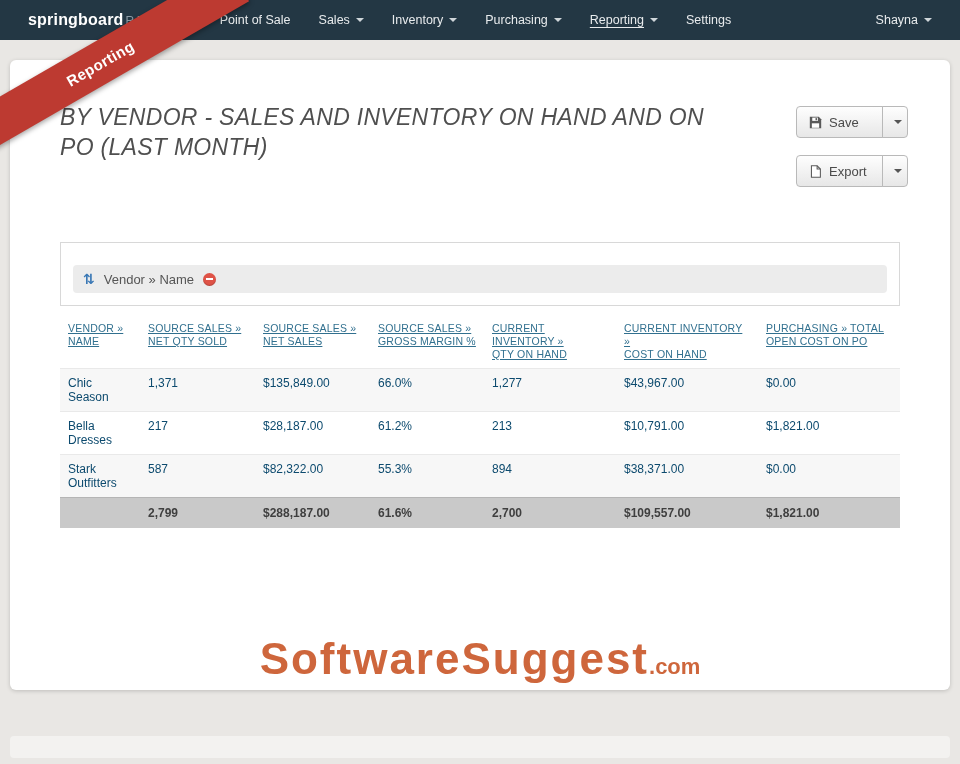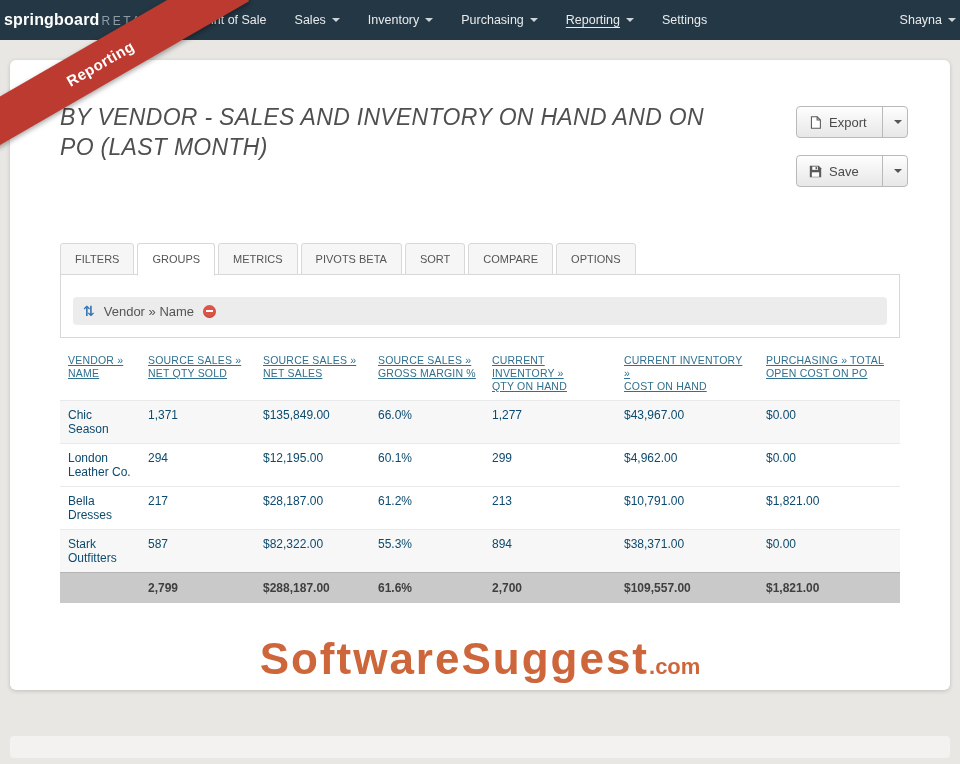--- a/index.html
+++ b/index.html
@@ -1,21 +1,21 @@
 <!DOCTYPE html>
 <html><head>
 <meta charset="utf-8">
 <style>
   html,body{margin:0;padding:0;}
   .page{position:relative;width:960px;height:764px;overflow:hidden;background:#e9e7e4;
         font-family:"Liberation Sans",sans-serif;}
 
   
   .navbar{position:absolute;top:0;left:0;right:0;height:40px;background:#233744;
-          display:flex;align-items:center;padding:0 4px;box-sizing:border-box;z-index:5;}
+          display:flex;align-items:center;padding:0 28px;box-sizing:border-box;z-index:5;}
   .logo{display:flex;align-items:baseline;margin-right:38px;cursor:pointer;}
   .logo-main{color:#ffffff;font-weight:bold;font-size:16px;letter-spacing:.2px;}
   .logo-suffix{color:#8d9ca6;font-size:12px;letter-spacing:2.5px;margin-left:2px;}
   .nav-items{display:flex;align-items:center;gap:28px;}
   .nav-item{color:#e8ebed;font-size:12.5px;text-decoration:none;cursor:pointer;display:flex;align-items:center;white-space:nowrap;}
   .nav-item.active .nav-label{text-decoration:underline;text-underline-offset:3px;}
   .caret{display:inline-block;width:0;height:0;border-left:4px solid transparent;
          border-right:4px solid transparent;border-top:4px solid #cfd6da;margin-left:6px;}
   .caret.dark{border-top-color:#555;}
   .nav-user{margin-left:auto;color:#e8ebed;font-size:12.5px;display:flex;align-items:center;cursor:pointer;}
@@ -127,59 +127,50 @@
 
   <main class="card">
 
     <h1 class="report-title">BY VENDOR - SALES AND INVENTORY ON HAND AND ON PO (LAST MONTH)</h1>
 
     <div class="actions">
       <div class="btn-group">
         <button class="btn">
           <span class="btn-icon">
             <svg width="13" height="13" viewBox="0 0 16 16">
-              <path d="M3 1h7l4 4v10H3z" fill="#ffffff" stroke="#5a5a5a" stroke-width="1.3"></path>
-              <path d="M10 1v4h4" fill="none" stroke="#5a5a5a" stroke-width="1.3"></path>
-            </svg>
-          </span>
-          <span>Export</span>
-        </button>
-        <button class="btn-caret">
-          <span class="caret dark"></span>
-        </button>
-      </div>
-      <div class="btn-group">
-        <button class="btn">
-          <span class="btn-icon">
-            <svg width="13" height="13" viewBox="0 0 16 16">
               <path d="M1 1h11l3 3v11H1z" fill="#5a5a5a"></path>
               <rect x="4" y="2" width="7" height="4" fill="#fff"></rect>
               <rect x="8" y="2.6" width="2" height="2.6" fill="#5a5a5a"></rect>
               <rect x="3.5" y="9" width="9" height="5.5" fill="#fff"></rect>
             </svg>
           </span>
           <span>Save</span>
         </button>
         <button class="btn-caret">
           <span class="caret dark"></span>
         </button>
       </div>
+      <div class="btn-group">
+        <button class="btn">
+          <span class="btn-icon">
+            <svg width="13" height="13" viewBox="0 0 16 16">
+              <path d="M3 1h7l4 4v10H3z" fill="#ffffff" stroke="#5a5a5a" stroke-width="1.3"></path>
+              <path d="M10 1v4h4" fill="none" stroke="#5a5a5a" stroke-width="1.3"></path>
+            </svg>
+          </span>
+          <span>Export</span>
+        </button>
+        <button class="btn-caret">
+          <span class="caret dark"></span>
+        </button>
+      </div>
     </div>
 
     <div class="report-body">
 
-      <div class="tabs">
-        <div class="tab">FILTERS</div>
-        <div class="tab active">GROUPS</div>
-        <div class="tab">METRICS</div>
-        <div class="tab">PIVOTS BETA</div>
-        <div class="tab">SORT</div>
-        <div class="tab">COMPARE</div>
-        <div class="tab">OPTIONS</div>
-      </div>
 
       <div class="tab-panel">
         <div class="group-pill">
           <span class="sort-icon">⇅</span>
           <span>Vendor » Name</span>
           <span class="remove-icon"></span>
         </div>
       </div>
 
       <table class="report-table">
@@ -228,29 +219,20 @@
           <tr class="odd">
             <td>Chic Season</td>
             <td>1,371</td>
             <td>$135,849.00</td>
             <td>66.0%</td>
             <td>1,277</td>
             <td>$43,967.00</td>
             <td>$0.00</td>
           </tr>
           <tr>
-            <td>London Leather Co.</td>
-            <td>294</td>
-            <td>$12,195.00</td>
-            <td>60.1%</td>
-            <td>299</td>
-            <td>$4,962.00</td>
-            <td>$0.00</td>
-          </tr>
-          <tr>
             <td>Bella Dresses</td>
             <td>217</td>
             <td>$28,187.00</td>
             <td>61.2%</td>
             <td>213</td>
             <td>$10,791.00</td>
             <td>$1,821.00</td>
           </tr>
           <tr class="odd">
             <td>Stark Outfitters</td>

